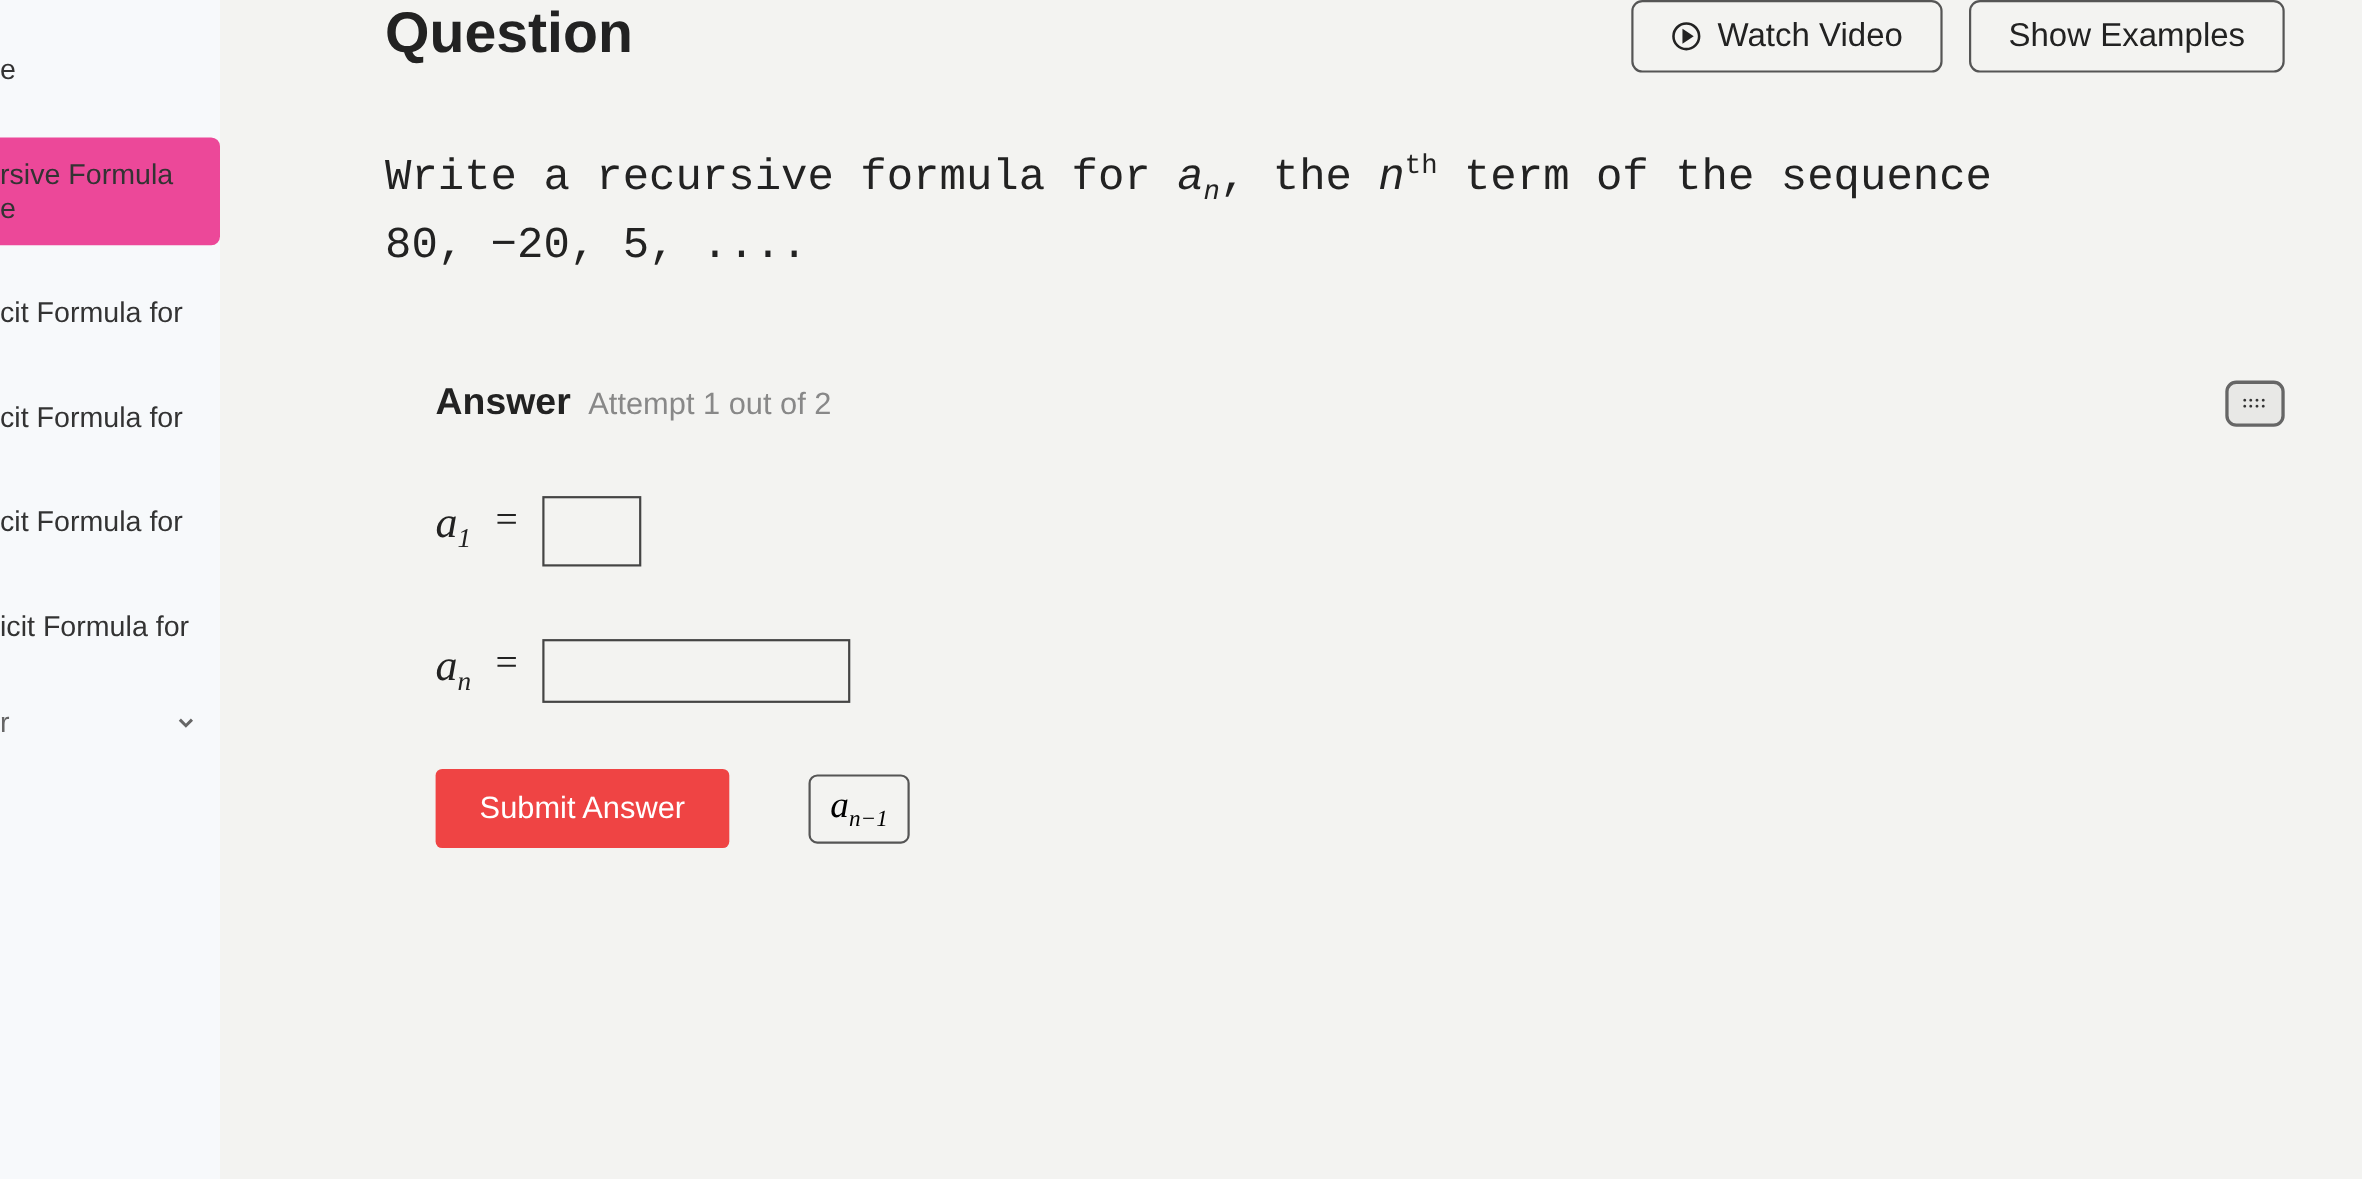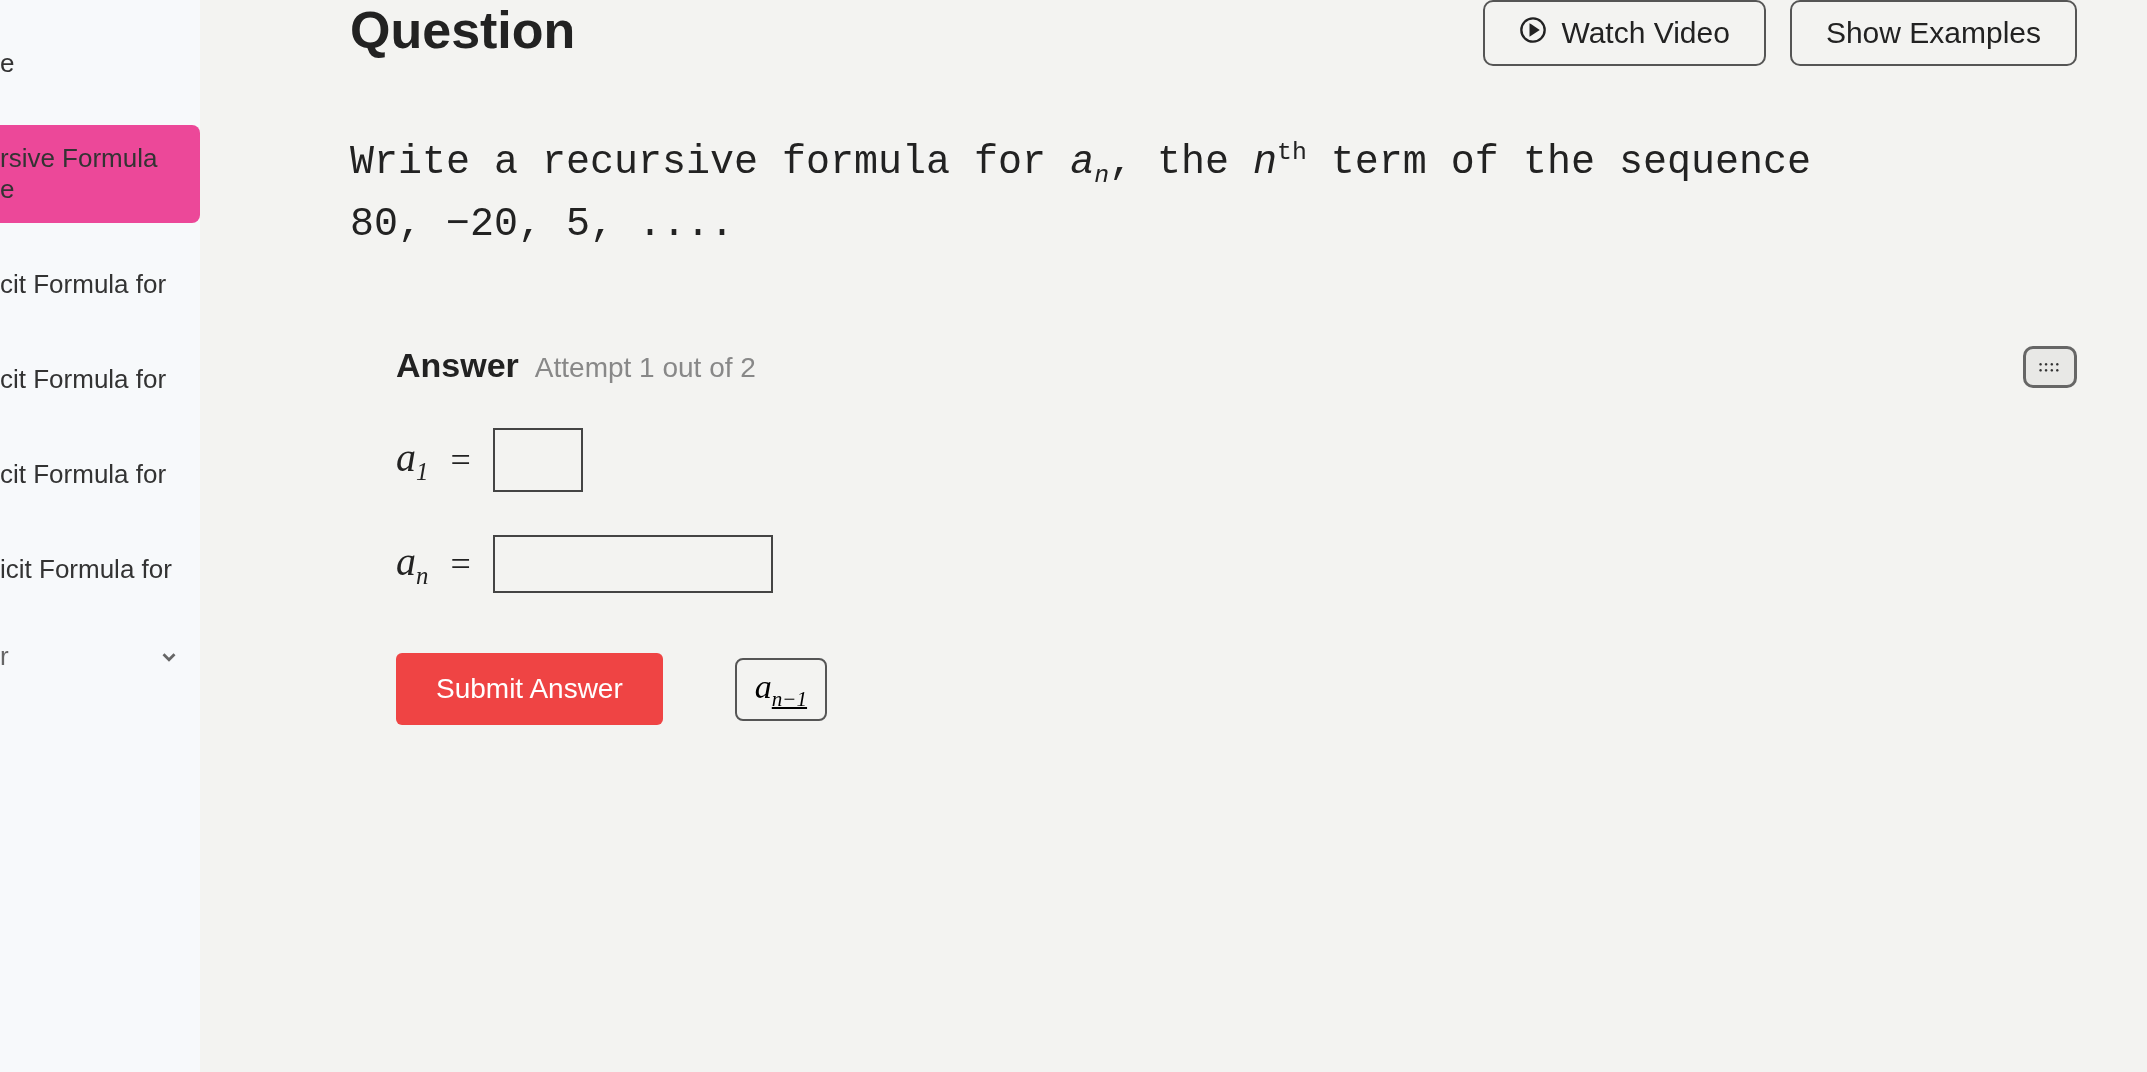--- a/index.html
+++ b/index.html
@@ -58,20 +58,21 @@
 }
 .header-buttons { display: flex; gap: 24px; }
 .outline-btn {
   border: 2px solid #555;
   background: transparent;
   border-radius: 10px;
   padding: 14px 34px;
   font-size: 30px;
   color: #222;
   display: flex;
+  align-items: center;
   gap: 14px;
   cursor: pointer;
 }
 .outline-btn svg { width: 28px; height: 28px; }
 .prompt {
   margin-top: 66px;
   font-size: 40px;
   font-family: Liberation Mono, monospace;
   color: #222;
   line-height: 1.55;
@@ -97,23 +98,22 @@
   border-radius: 10px;
   display: flex;
   align-items: center;
   justify-content: center;
   cursor: pointer;
   background: #e8e8e6;
 }
 .kbd-icon span { font-size: 6px; letter-spacing: 2px; line-height: 6px; }
 .formula-row {
   display: flex;
-  align-items: center;
   gap: 22px;
-  margin-top: 43px;
+  margin-top: 66px;
   font-family: Georgia, 'Times New Roman', serif;
   font-size: 40px;
   color: #222;
 }
 .formula-row .mi { font-style: italic; }
 .formula-row sub { font-size: 0.62em; font-style: italic; vertical-align: sub; }
 .eq { font-size: 36px; }
 .input-box {
   border: 2px solid #444;
   background: transparent;
@@ -141,21 +141,21 @@
 .token-btn {
   border: 2px solid #555;
   border-radius: 8px;
   padding: 8px 18px;
   font-family: Georgia, serif;
   font-size: 34px;
   font-style: italic;
   background: transparent;
   cursor: pointer;
 }
-.token-btn sub { font-size: 0.62em; font-style: italic; text-decoration: underline; }
+.token-btn sub { font-size: 0.62em; font-style: italic; }
 </style>
 </head>
 <body>
 
 <div class="sidebar">
   <div class="sidebar-item">e</div>
   <div class="sidebar-item active" style="white-space:pre-line">rsive Formula
 e</div>
   <div class="sidebar-item">cit Formula for</div>
   <div class="sidebar-item">cit Formula for</div>

